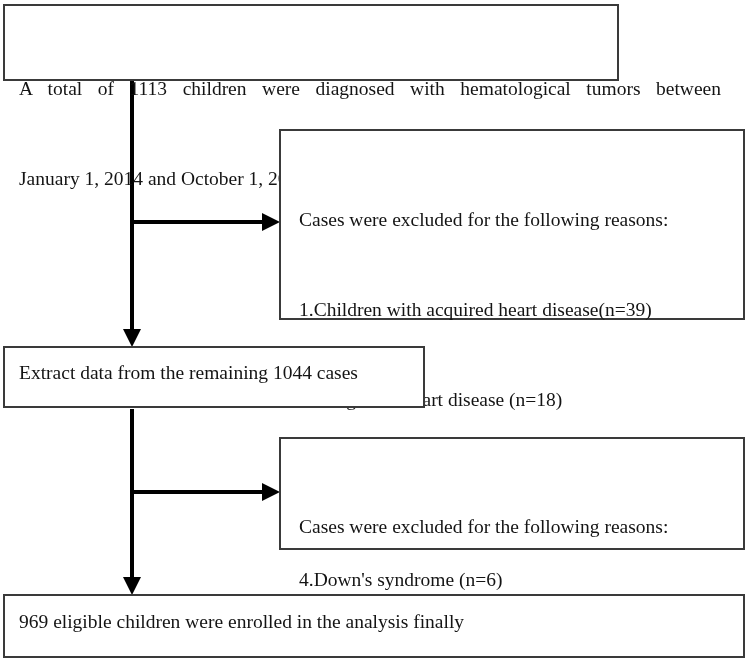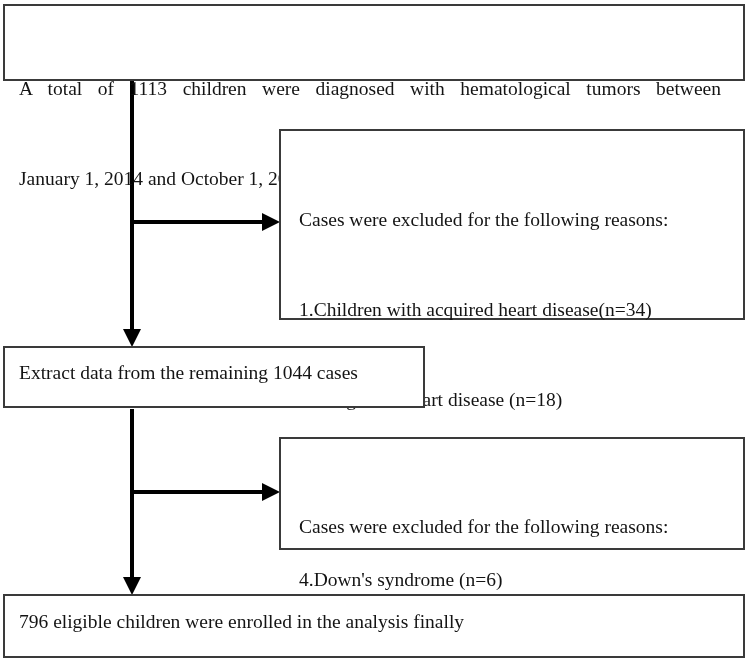--- a/index.html
+++ b/index.html
@@ -37,21 +37,21 @@
     font-size: 19.5px;
     line-height: 30px;
     color: #141414;
     white-space: pre-wrap;
   }
 
   
   #box-enrolled {
     left: 3px;
     top: 4px;
-    width: 742px;
+    width: 616px;
     height: 77px;
   }
   #box-enrolled .box-text {
     position: absolute;
     left: 14px;
     top: 8px;
     width: 702px;
     text-align: justify;
     text-justify: inter-word;
   }
@@ -154,36 +154,36 @@
   <div class="flow-box" id="box-enrolled">
     <div class="box-text">
       <span class="jline-1">A total of 1113 children were diagnosed with hematological tumors between</span>
       <span class="jline-2">January 1, 2014 and October 1, 2020</span>
     </div>
   </div>
 
   <div class="flow-box" id="box-exclusion-1">
     <div class="box-text">
       <span class="line-item">Cases were excluded for the following reasons:</span>
-      <span class="line-item">1.Children with acquired heart disease(n=34)</span>
+      <span class="line-item">1.Children with acquired heart disease(n=39)</span>
       <span class="line-item">2.Congenital heart disease (n=18)</span>
       <span class="line-item">3.Multiple organ dysfunction syndrome (n=12)</span>
       <span class="line-item">4.Down's syndrome (n=6)</span>
     </div>
   </div>
 
   <div class="flow-box" id="box-extract">
     <div class="box-text">Extract data from the remaining 1044 cases</div>
   </div>
 
   <div class="flow-box" id="box-exclusion-2">
     <div class="box-text">
       <span class="line-item">Cases were excluded for the following reasons:</span>
       <span class="line-item">1.Incomplete data(n=179)</span>
       
     </div>
   </div>
 
   <div class="flow-box" id="box-final">
-    <div class="box-text">796 eligible children were enrolled in the analysis finally</div>
+    <div class="box-text">969 eligible children were enrolled in the analysis finally</div>
   </div>
 
 </div>
 
 </body></html>

